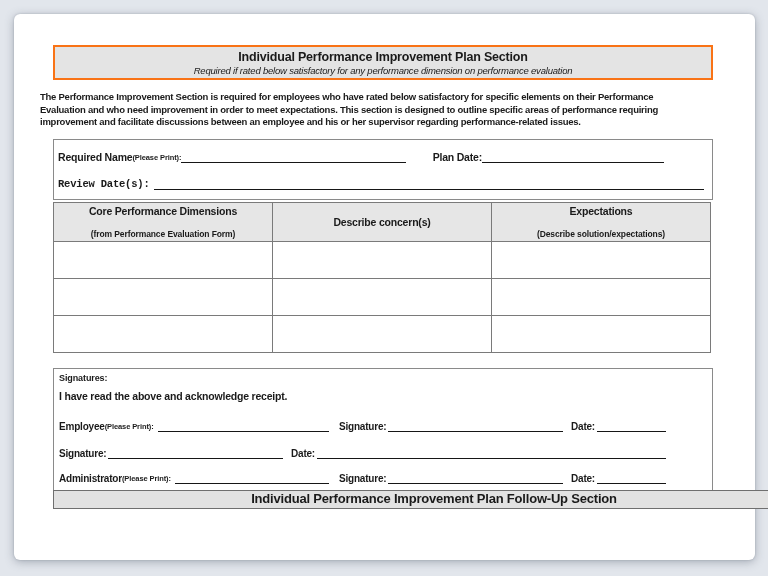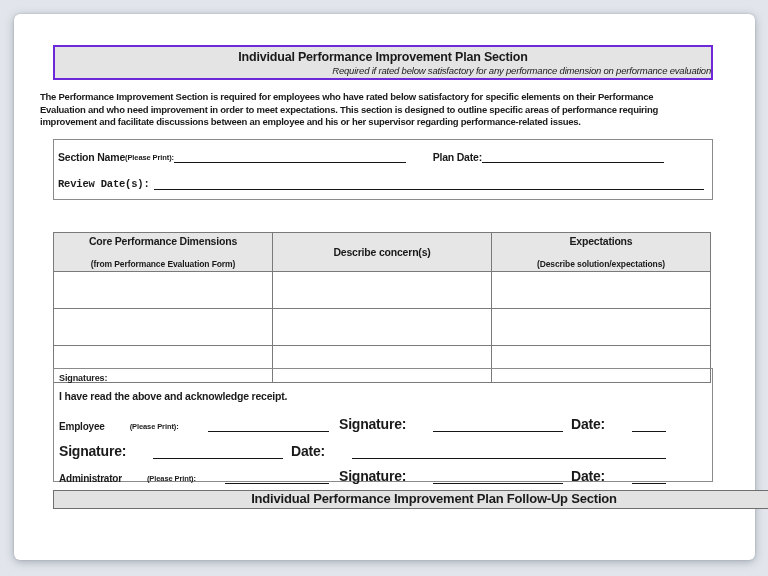--- a/index.html
+++ b/index.html
@@ -12,25 +12,25 @@
   }
   .stage { position:relative; width:768px; height:576px; }
   .sheet {
     position:absolute; left:14px; top:14px; width:741px; height:546px;
     background:#ffffff; border-radius:6px;
     box-shadow:0 2px 10px rgba(90,100,115,.45), 0 0 2px rgba(90,100,115,.35);
   }
   
   .hdr-box {
     position:absolute; left:39px; top:31px; width:660px; height:35px;
-    background:#e4e4e4; border:2px solid #6d28d9; text-align:center;
+    background:#e4e4e4; border:2px solid #f97316; text-align:center;
     padding-top:3px;
   }
   .hdr-title { font-size:12.5px; font-weight:bold; letter-spacing:-0.2px; }
-  .hdr-sub { font-size:9.5px; font-style:italic; font-weight:500; letter-spacing:-0.2px; margin-top:1px;text-align:right; }
+  .hdr-sub { font-size:9.5px; font-style:italic; font-weight:500; letter-spacing:-0.2px; margin-top:1px; }
   
   .intro {
     position:absolute; left:26px; top:77px; width:658px; height:40px;
     font-size:9.5px; font-weight:bold; line-height:12.6px; letter-spacing:-0.25px;
     overflow:hidden;
   }
   
   .info-box {
     position:absolute; left:39px; top:125px; width:660px; height:61px;
     border:1.5px solid #8a8a8a;
@@ -42,58 +42,58 @@
   .small-lbl { font-size:7.5px; font-weight:bold; white-space:nowrap; padding-bottom:1px; letter-spacing:-0.1px; }
   .fill-line {
     display:inline-block; border-bottom:1.5px solid #161616; height:12px;
     align-self:flex-end;
   }
   .grow { flex:1 1 auto; }
   .gap27 { margin-right:27px; }
   .plan-line { width:182px; }
   
   .cpd-table {
-    position:absolute; left:39px; top:218px; width:658px;
+    position:absolute; left:39px; top:188px; width:658px;
     border-collapse:collapse; table-layout:fixed;
   }
   .cpd-table th, .cpd-table td { border:1.5px solid #7a7a7a; }
   .cpd-table th {
     background:#e6e6e6; height:30px; vertical-align:middle; padding:2px 4px;
     font-weight:bold;
   }
   .th-title { font-size:10.5px; letter-spacing:-0.2px; }
   .th-sub { font-size:8.5px; letter-spacing:-0.1px; margin-top:12px; }
   .th-sub:empty { display:none; }
   .cpd-table td { height:37px; background:#fff; }
   
   .sig-box {
-    position:absolute; left:39px; top:354px; width:660px; height:114px;
+    position:absolute; left:39px; top:354px; width:660px; height:140px;
     border:1.5px solid #8a8a8a;
   }
   .sig-section-label { position:absolute; top:4px; left:5px; font-size:9px; font-weight:bold; letter-spacing:-0.1px; }
   .ack-text { position:absolute; top:21px; left:5px; font-size:10.5px; font-weight:bold; letter-spacing:-0.2px; }
   .chk-group { position:absolute; top:15px; left:297px; display:flex; align-items:center; }
   .checkbox {
     width:9px; height:9px; border:1px solid #4a4a4a; background:#fff;
     display:inline-block; margin-right:5px; cursor:pointer;
   }
   .chk-label { font-family:"Liberation Serif", serif; font-size:11px; font-weight:bold; letter-spacing:0.2px; }
   .sig-row {
     position:absolute; left:5px; right:46px; height:14px;
     display:flex; align-items:flex-end;
   }
   .sig-row-0 { top:49px; }
   .sig-row-1 { top:76px; }
   .sig-row-2 { top:101px; }
-  .seg { display:flex; align-items:flex-end;gap:25px; }
+  .seg { display:flex; align-items:flex-end; }
   .seg1 { width:270px; margin-right:10px; }
   .seg2 { width:224px; margin-right:8px; }
   .seg3 { flex:1 1 auto; }
   .role-lbl { font-size:10px; font-weight:bold; letter-spacing:-0.2px; white-space:nowrap; }
-  .sig-lbl, .date-lbl { font-size:14px; font-weight:bold; letter-spacing:-0.2px; white-space:nowrap; margin-right:2px; }
+  .sig-lbl, .date-lbl { font-size:10px; font-weight:bold; letter-spacing:-0.2px; white-space:nowrap; margin-right:2px; }
   
   .followup-bar {
     position:absolute; left:39px; top:476px; width:762px; height:19px;
     background:#e2e2e2; border:1.5px solid #6f6f6f; text-align:center;
     font-size:13px; font-weight:bold; letter-spacing:-0.2px; line-height:16px;
   }
 </style>
 </head>
 <body>
 
@@ -102,21 +102,21 @@
 
     <div class="hdr-box">
       <div class="hdr-title">Individual Performance Improvement Plan Section</div>
       <div class="hdr-sub">Required if rated below satisfactory for any performance dimension on performance evaluation</div>
     </div>
 
     <div class="intro">The Performance Improvement Section is required for employees who have rated below satisfactory for specific elements on their Performance Evaluation and who need improvement in order to meet expectations.  This section is designed to outline specific areas of performance requiring improvement and facilitate discussions between an employee and his or her supervisor regarding performance-related issues.</div>
 
     <div class="info-box">
       <div class="info-row info-row1">
-        <span class="lbl">Section Name</span>
+        <span class="lbl">Required Name</span>
         <span class="small-lbl">(Please Print):</span>
         <span class="fill-line grow gap27"></span>
         <span class="lbl">Plan Date:</span>
         <span class="fill-line plan-line"></span>
       </div>
       <div class="info-row info-row2">
         <span class="lbl">Review Date(s):</span>
         <span class="fill-line grow" style="margin-left:4px;"></span>
       </div>
     </div>

